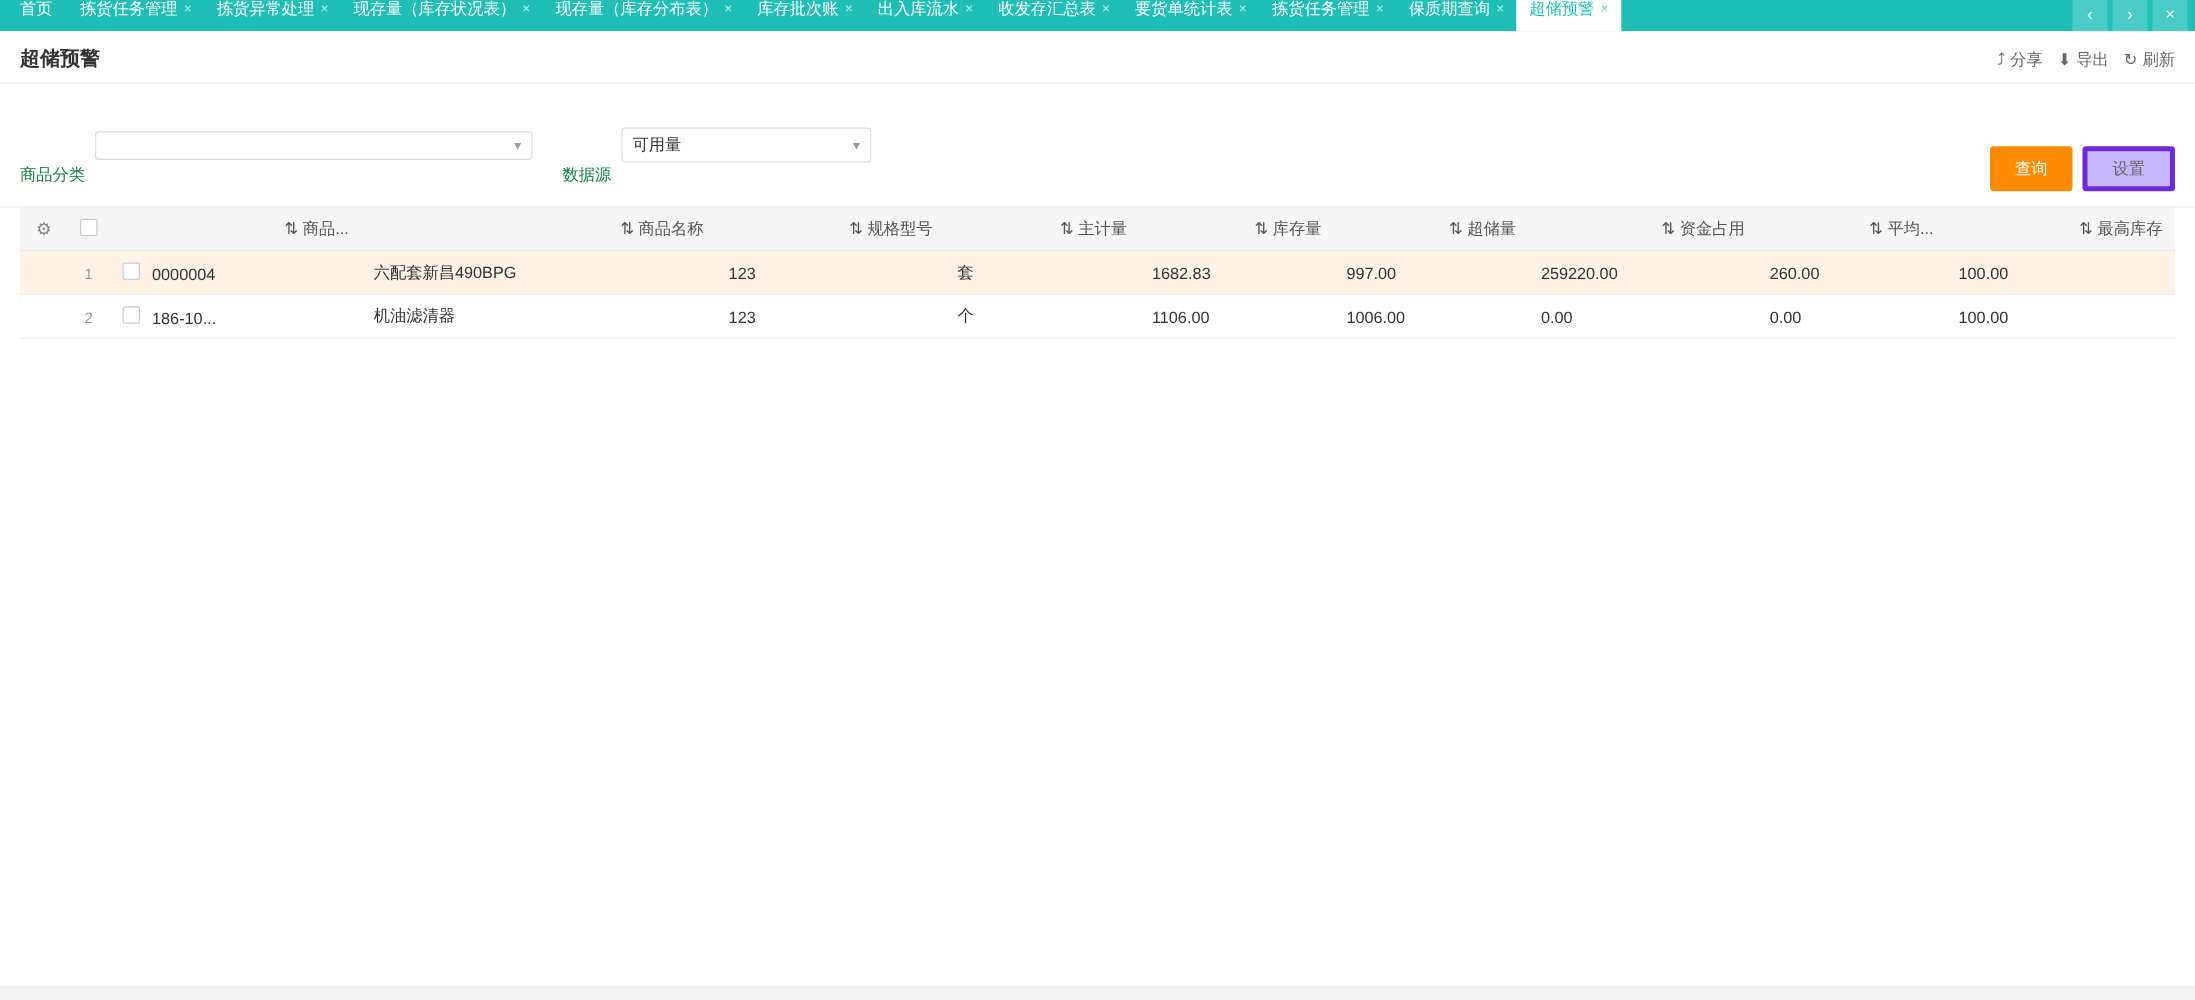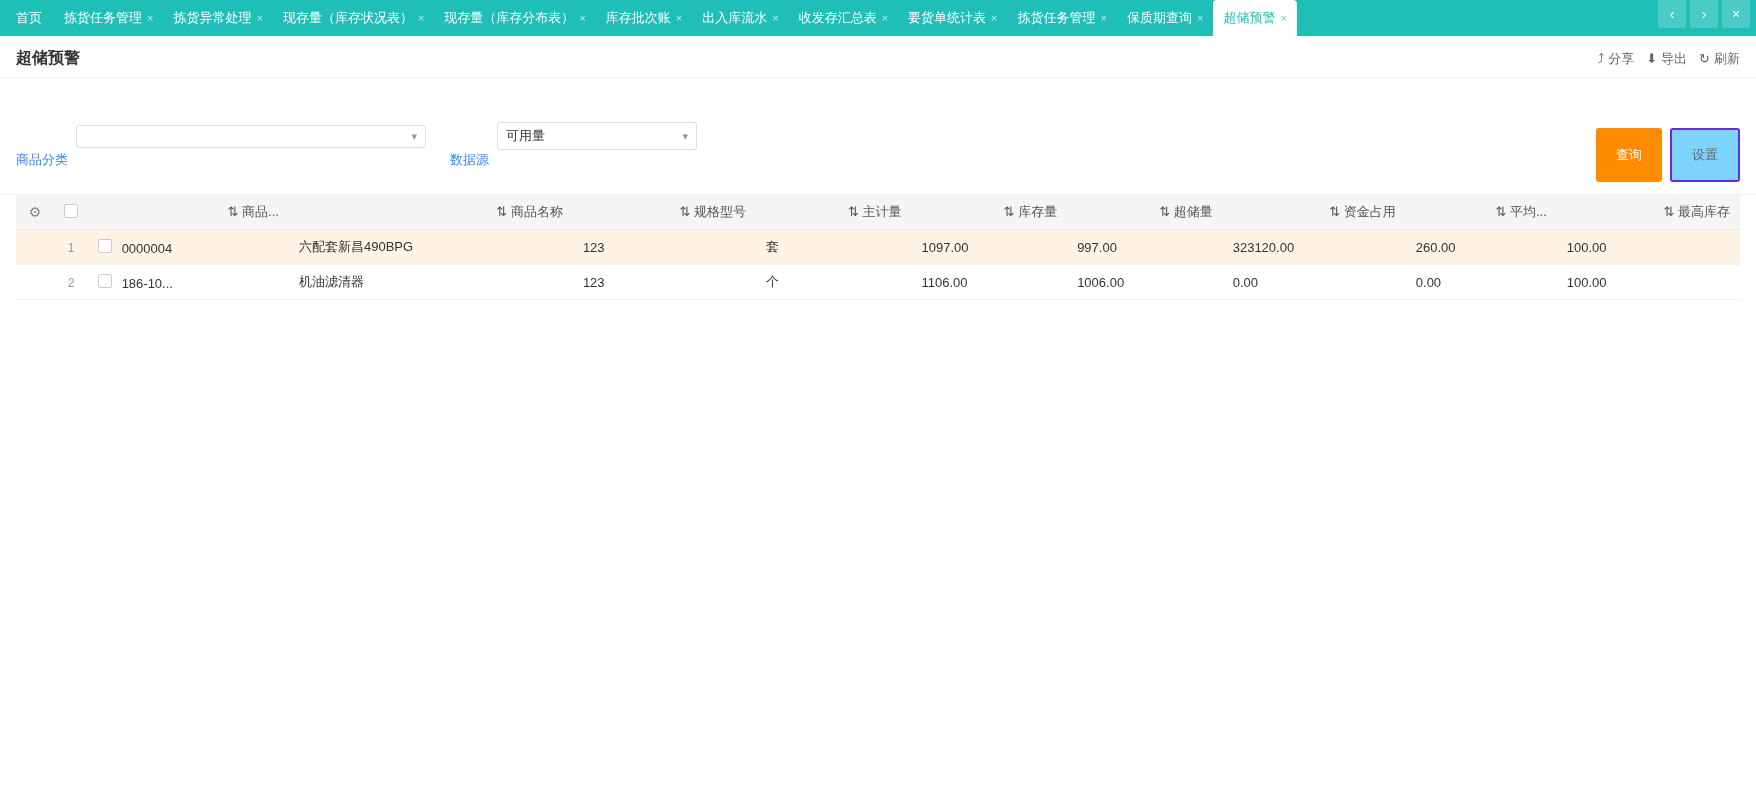--- a/index.html
+++ b/index.html
@@ -1,23 +1,23 @@
 <!DOCTYPE html>
 <html><head>
   <meta charset="utf-8">
   <style>
     * { box-sizing: border-box; margin: 0; padding: 0; }
     body { font-family: "Microsoft YaHei", "PingFang SC", sans-serif; font-size: 13px; background: #f5f5f5; color: #333; }
 
     
     .top-nav {
       display: flex;
-      align-items: flex-start;
+      align-items: flex-end;
       background: #1fbfb8;
-      height: 36px;
+      height: 25px;
       padding: 0 4px;
       overflow: hidden;
     }
     .nav-tab {
       display: flex;
       align-items: center;
       padding: 0 10px;
       height: 36px;
       color: #fff;
       font-size: 13px;
@@ -100,21 +100,21 @@
       padding: 12px 16px;
       gap: 24px;
       border-bottom: 1px solid #f0f0f0;
     }
     .filter-item {
       display: flex;
       align-items: center;
       gap: 8px;
     }
     .filter-label {
-      color: #3b82f6;
+      color: #15803d;
       white-space: nowrap;
       font-size: 13px;
       margin-top: 48px;
     }
     .filter-select {
       display: flex;
       align-items: center;
       border: 1px solid #ddd;
       border-radius: 3px;
       padding: 4px 8px;
@@ -141,25 +141,25 @@
     .btn-query {
       background: #ff8c00;
       color: #fff;
       border: none;
       border-radius: 3px;
       padding: 6px 20px;
       cursor: pointer;
       font-size: 13px;
     }
     .btn-settings {
-      background: #7dd3fc;
+      background: #c4b5fd;
       color: #666;
-      border: 2px solid #6d28d9;
+      border: 4px solid #6d28d9;
       border-radius: 3px;
-      padding: 16px 20px;
+      padding: 5px 20px;
       cursor: pointer;
       font-size: 13px;
     }
 
     
     .table-container {
       padding: 0 16px;
     }
     table {
       width: 100%;
@@ -359,23 +359,23 @@
       <td class="col-checkbox">
         <span style="color:#999; font-size:12px;">1</span>
       </td>
       <td>
         <span class="checkbox-box" style="margin-right:6px;"></span>
         <span>0000004</span>
       </td>
       <td>六配套新昌490BPG</td>
       <td>123</td>
       <td>套</td>
-      <td>1097.00</td>
+      <td>1682.83</td>
       <td>997.00</td>
-      <td>323120.00</td>
+      <td>259220.00</td>
       <td>260.00</td>
       <td>100.00</td>
     </tr>
           <tr>
       <td class="col-settings"></td>
       <td class="col-checkbox">
         <span style="color:#999; font-size:12px;">2</span>
       </td>
       <td>
         <span class="checkbox-box" style="margin-right:6px;"></span>

